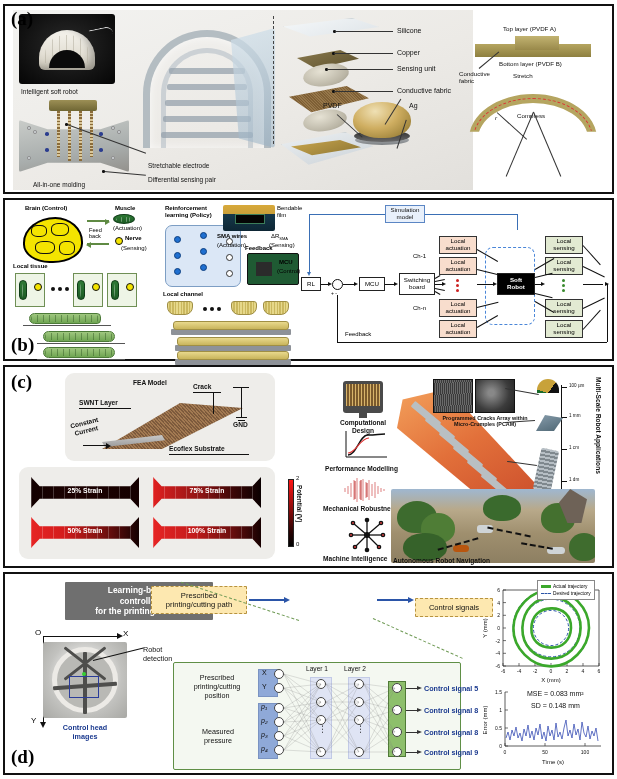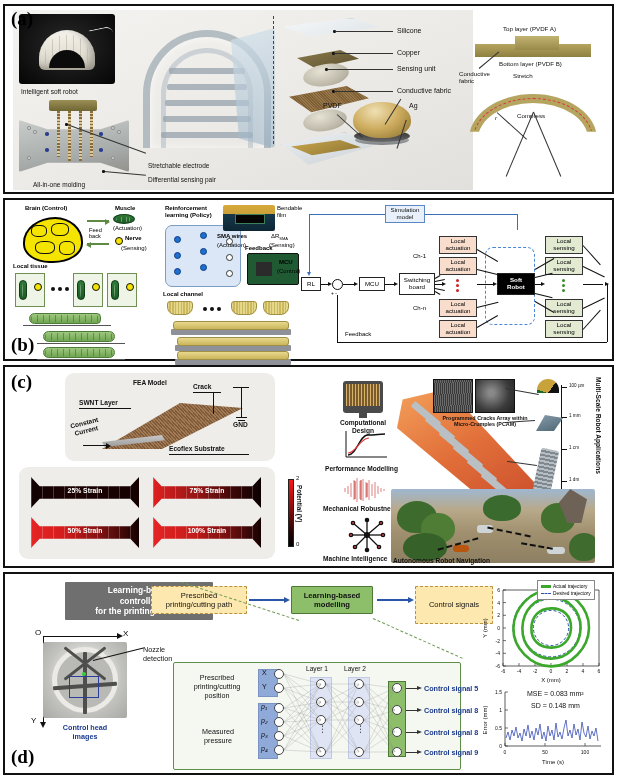--- a/index.html
+++ b/index.html
@@ -918,24 +918,22 @@
   <div class="panel" id="panel-d">
     <div class="panel-label" style="left:6px; top:172px;">(d)</div>
 
     <div class="d-title" style="white-space:pre-line;">Learning-based
 controller
 for the printing nozzle</div>
 
     <div class="fbox yellow" style="left:146px; top:12px; width:96px; height:28px; white-space:pre-line;">Prescribed
 printing/cutting path</div>
     <div class="barrow" style="left:244px; top:25px; width:36px;"></div>
-    <div class="fbox green" style="left:286px; top:12px; width:82px; height:28px; white-space:pre-line;">Learning-based
-modelling</div>
     <div class="barrow" style="left:372px; top:25px; width:32px;"></div>
-    <div class="fbox yellow" style="left:410px; top:12px; width:78px; height:38px;">Control signals</div>
+    <div class="fbox yellow" style="left:410px; top:24px; width:78px; height:19px;">Control signals</div>
 
     <div style="position:absolute; left:170px; top:46px; width:124px; height:1px; background:transparent; border-top:1px dashed #6f9a55; transform: rotate(18deg); transform-origin:right center;"></div>
     <div style="position:absolute; left:368px; top:44px; width:98px; height:1px; border-top:1px dashed #6f9a55; transform: rotate(24deg); transform-origin:left center;"></div>
 
     <div class="axis-lbl" style="left:30px; top:54px;">O</div>
     <div style="position:absolute; left:38px; top:62px; width:76px; height:1.4px; background:#111;"></div>
     <div style="position:absolute; left:112px; top:59px; width:0;height:0; border-left:6px solid #111; border-top:3.4px solid transparent; border-bottom:3.4px solid transparent;"></div>
     <div class="axis-lbl" style="left:118px; top:55px;">X</div>
     <div style="position:absolute; left:38px; top:62px; width:1.4px; height:88px; background:#111;"></div>
     <div style="position:absolute; left:35px; top:148px; width:0;height:0; border-top:6px solid #111; border-left:3.4px solid transparent; border-right:3.4px solid transparent;"></div>
@@ -944,21 +942,21 @@
     <div class="printer-photo">
       <div class="pp-ring"></div>
       <div class="pp-arm" style="left:10px; top:42px; width:64px; height:4px; transform:rotate(-4deg);"></div>
       <div class="pp-arm" style="left:40px; top:10px; width:4px; height:62px;"></div>
       <div class="pp-arm" style="left:16px; top:20px; width:52px; height:3px; transform:rotate(38deg);"></div>
       <div class="pp-arm" style="left:16px; top:20px; width:52px; height:3px; transform:rotate(-38deg);"></div>
       <div class="pp-sel"></div>
       <div class="pp-dot"></div>
     </div>
     <div style="position:absolute; left:88px; top:86px; width:52px; height:1px; background:#111; transform:rotate(-14deg); transform-origin:left center;"></div>
-    <div class="nn-lbl" style="left:138px; top:72px; white-space:pre-line; line-height:1.2;">Nozzle
+    <div class="nn-lbl" style="left:138px; top:72px; white-space:pre-line; line-height:1.2;">Robot
 detection</div>
     <div class="nn-lbl" style="left:44px; top:150px; font-weight:bold; color:#1b3a8f; white-space:pre-line; text-align:center; line-height:1.2; width:72px;">Control head
 images</div>
 
     <div class="nn-panel">
       <div class="nn-lbl" style="left:6px; top:10px; white-space:pre-line; line-height:1.25; text-align:center; width:74px;">Prescribed
 printing/cutting
 position</div>
       <div class="nn-lbl" style="left:12px; top:64px; white-space:pre-line; line-height:1.25; text-align:center; width:64px;">Measured
 pressure</div>

